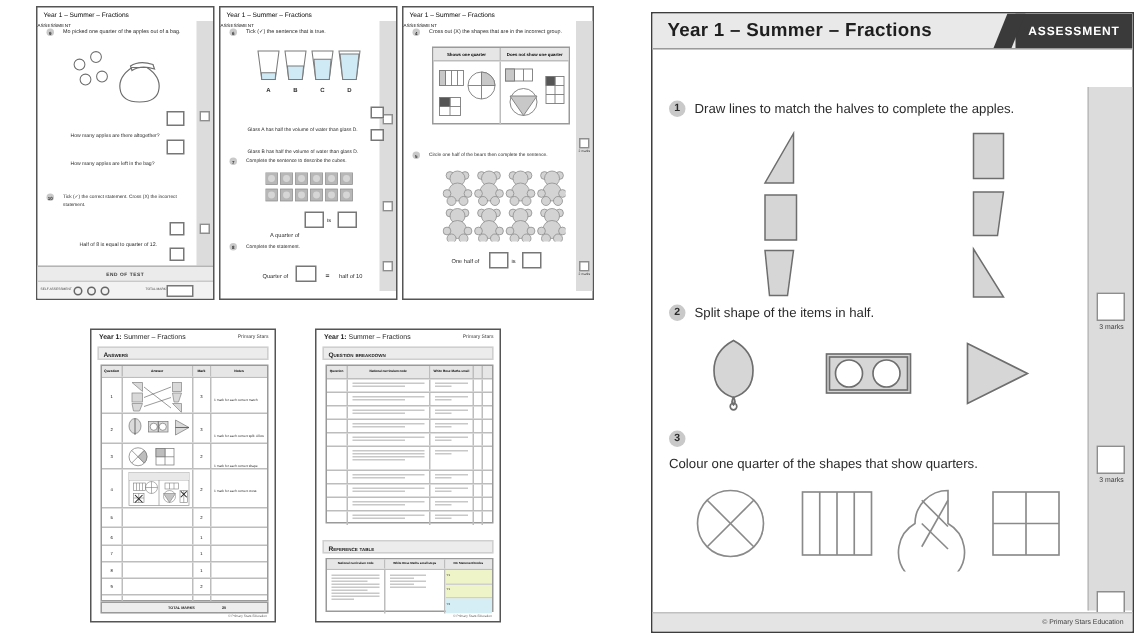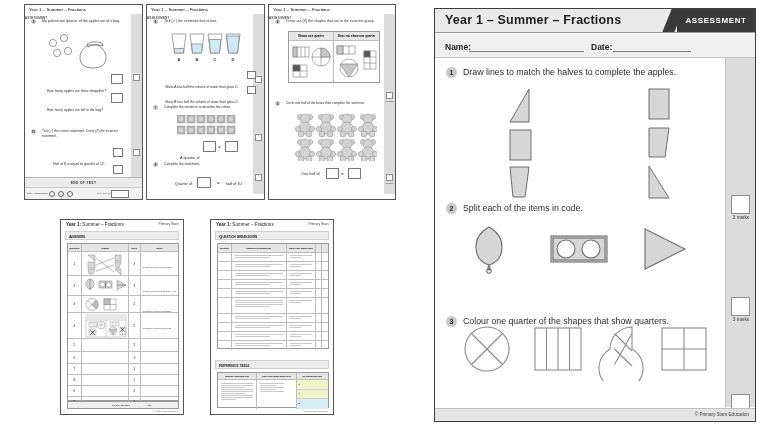--- a/index.html
+++ b/index.html
@@ -846,26 +846,20 @@
   </div>
   <span style="position:absolute;right:5px;bottom:2px;font-size:2.2px;color:#666;">© Primary Stars Education</span>
 </div>
 
 <div class="sheet" id="main-preview">
   <div class="hdr">
     <span class="ttl">Year 1 – Summer – Fractions</span>
     <span class="tag">ASSESSMENT</span>
   </div>
 
-  <div id="name-date-row">
-    <span class="fld-lbl" style="left:10px;">Name:</span>
-    <span class="fld-line" style="left:34px; width:115px;"></span>
-    <span class="fld-lbl" style="left:156px;">Date:</span>
-    <span class="fld-line" style="left:178px; width:78px;"></span>
-  </div>
 
   <div class="marks-rail">
     <div class="mark-box" style="top:137px;"></div>
     <div class="mark-lbl" style="top:157px;">3 marks</div>
     <div class="mark-box" style="top:239px;"></div>
     <div class="mark-lbl" style="top:259px;">3 marks</div>
     <div class="mark-box" style="top:336px;"></div>
     <div class="mark-lbl" style="top:356px;">2 marks</div>
   </div>
 
@@ -884,39 +878,39 @@
       <path d="M59 80 L78 80 L74 110 L62 110 Z" transform="translate(-2,0)"></path>
 
       <rect x="196" y="2" width="20" height="30"></rect>
       <path d="M196 41 L216 41 L212 70 L196 70 Z" transform="translate(0,0)"></path>
       <path d="M196 79 L216 111 L196 111 Z"></path>
     </g>
   </svg>
 
   <div class="qrow" style="left:11px; top:194px; width:270px;">
     <span class="qnum">2</span>
-    <span class="qtext">Split each of the items in code.</span>
+    <span class="qtext">Split shape of the items in half.</span>
   </div>
 
   <svg style="position:absolute; left:28px; top:212px;" width="250" height="58" viewBox="0 0 250 58">
     <g stroke="#6e6e6e" stroke-width="1.1" fill="#d6d6d6">
       <path d="M26 6 q-13 7 -13 20 q0 14 13 18 q13 -4 13 -18 q0 -13 -13 -20 z"></path>
       <path d="M26 44 q-2 3 0 5 q2 -2 0 -5 z" fill="#c0c0c0"></path>
       <circle cx="26" cy="50" r="2.2" fill="none"></circle>
       <g>
         <rect x="88" y="15" width="56" height="26" fill="#d6d6d6"></rect>
         <rect x="90" y="17" width="52" height="22" fill="#d6d6d6"></rect>
         <circle cx="103" cy="28" r="9" fill="#ffffff"></circle>
         <circle cx="128" cy="28" r="9" fill="#ffffff"></circle>
       </g>
       <path d="M182 8 L222 28 L182 48 Z"></path>
     </g>
   </svg>
 
-  <div class="qrow" style="left:11px; top:307px; width:275px;">
+  <div class="qrow" style="left:11px; top:278px; width:275px;flex-direction:column;">
     <span class="qnum">3</span>
     <span class="qtext">Colour one quarter of the shapes that show quarters.</span>
   </div>
 
   <svg style="position:absolute; left:22px; top:312px;" width="254" height="60" viewBox="0 0 254 60">
     <g stroke="#8a8a8a" stroke-width="1.1" fill="none">
       <g>
         <circle cx="30" cy="28" r="22"></circle>
         <line x1="14.5" y1="12.5" x2="45.5" y2="43.5"></line>
         <line x1="45.5" y1="12.5" x2="14.5" y2="43.5"></line>

